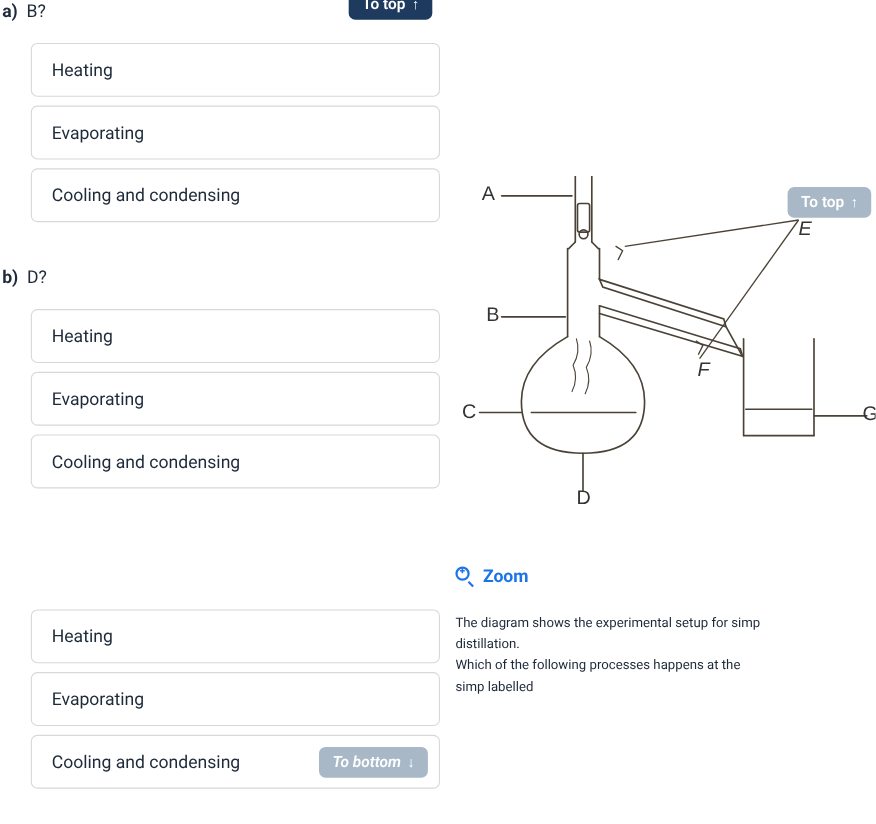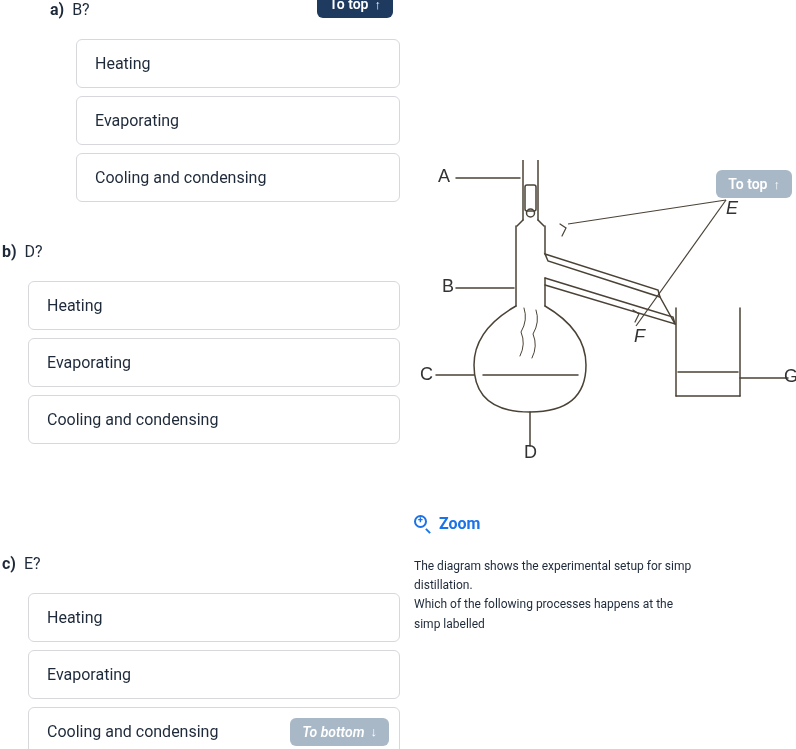--- a/index.html
+++ b/index.html
@@ -143,21 +143,21 @@
 
 <div class="pill pill-light pill-topright floating">
   <span>To top</span>
   <span class="arrow">↑</span>
 </div>
 
 <div class="container">
 
   <div class="left-col">
 
-    <div class="q-block" style="position:relative;padding-left:48px;">
+    <div class="q-block" style="position:relative;">
       <div class="q-label">
         <span class="bold">a)</span>
         &nbsp;<span>B?</span>
       </div>
       <div class="pill pill-dark">
         <span>To top</span>
         <span class="arrow">↑</span>
       </div>
       <div class="option">
         <span>Heating</span>
@@ -180,24 +180,20 @@
       </div>
       <div class="option">
         <span>Evaporating</span>
       </div>
       <div class="option">
         <span>Cooling and condensing</span>
       </div>
     </div>
 
     <div class="q-block last">
-      <div class="q-label">
-        <span class="bold">c)</span>
-        &nbsp;<span>E?</span>
-      </div>
       <div class="option">
         <span>Heating</span>
       </div>
       <div class="option">
         <span>Evaporating</span>
       </div>
       <div class="option pad-right" style="position:relative;">
         <span>Cooling and condensing</span>
         <div class="pill pill-light pill-inline">
           <span>To bottom</span>

